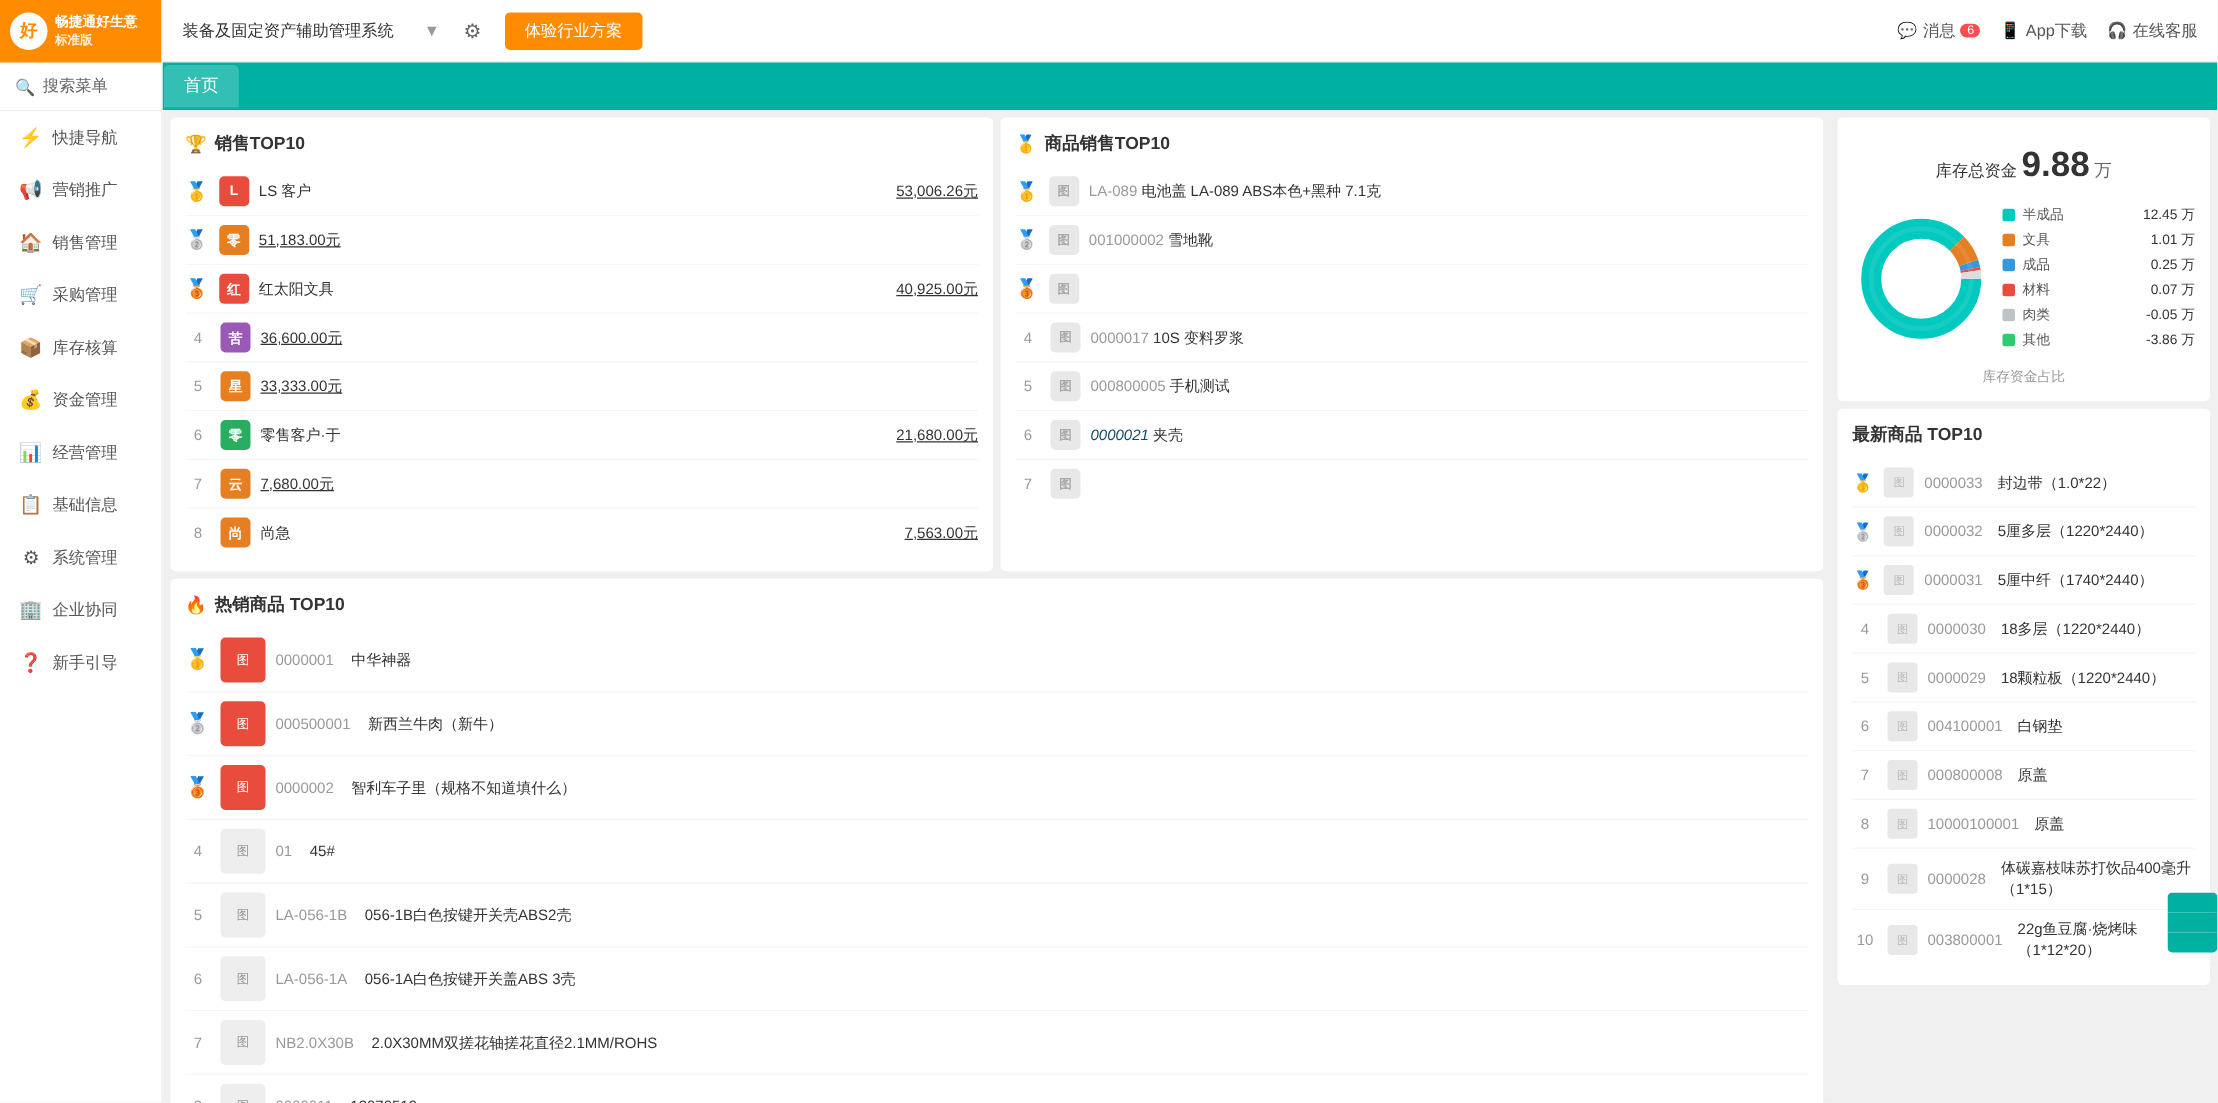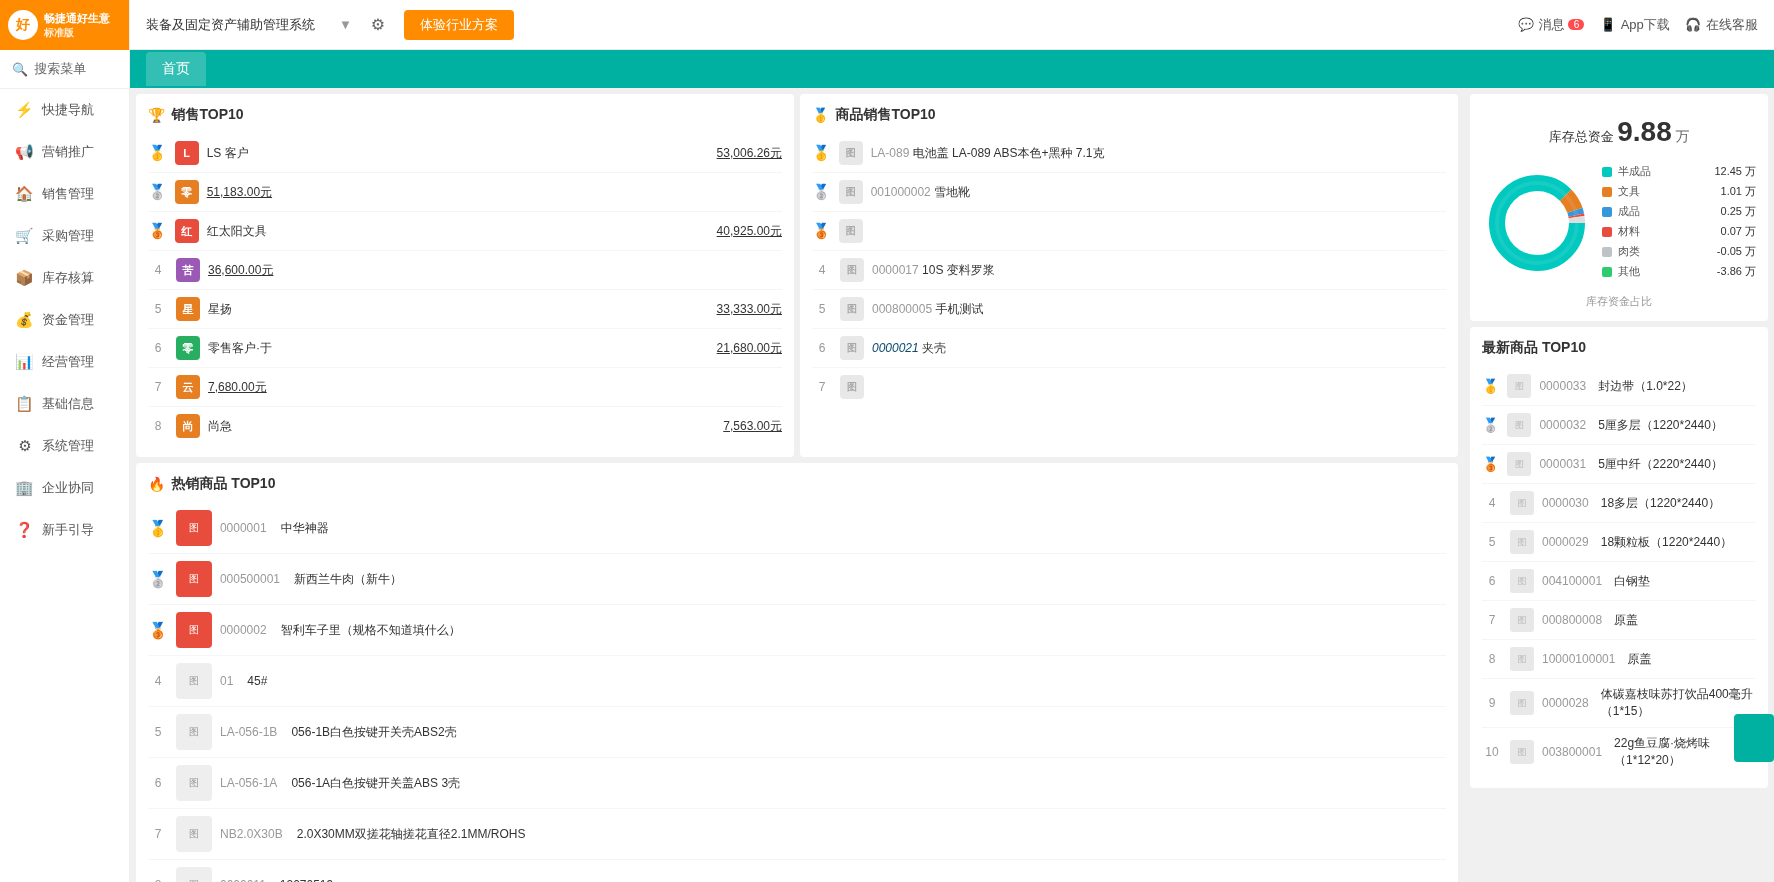--- a/index.html
+++ b/index.html
@@ -118,21 +118,21 @@
       border-radius: 10px;
       font-size: 10px;
       padding: 0 5px;
       min-width: 16px;
       text-align: center;
     }
 
     
     .tab-bar {
       background: #00b0a0;
-      padding: 0 16px;
+      padding: 0 1px;
       display: flex;
       align-items: center;
       height: 38px;
       flex-shrink: 0;
     }
     .tab-item {
       padding: 8px 16px;
       cursor: pointer;
       color: #fff;
       font-size: 14px;
@@ -492,21 +492,20 @@
     <span class="rank-value">40,925.00元</span>
   </li>
               <li class="rank-item">
     <span class="rank-num">4</span>
     <div class="rank-avatar" style="background:#9b59b6">苦</div>
     <span class="rank-value">36,600.00元</span>
   </li>
               <li class="rank-item">
     <span class="rank-num">5</span>
     <div class="rank-avatar" style="background:#e67e22">星</div>
-    <span class="rank-name">星扬</span>
     <span class="rank-value">33,333.00元</span>
   </li>
               <li class="rank-item">
     <span class="rank-num">6</span>
     <div class="rank-avatar" style="background:#27ae60">零</div>
     <span class="rank-name">零售客户·于</span>
     <span class="rank-value">21,680.00元</span>
   </li>
               <li class="rank-item">
     <span class="rank-num">7</span>
@@ -696,21 +695,21 @@
             <div class="new-item">
     <span style="font-size:14px;">🥈</span>
     <div class="new-img-placeholder">图</div>
     <span class="new-code">0000032</span>
     <span class="new-name">5厘多层（1220*2440）</span>
   </div>
             <div class="new-item">
     <span style="font-size:14px;">🥉</span>
     <div class="new-img-placeholder">图</div>
     <span class="new-code">0000031</span>
-    <span class="new-name">5厘中纤（2220*2440）</span>
+    <span class="new-name">5厘中纤（1740*2440）</span>
   </div>
             <div class="new-item">
     <span class="new-num">4</span>
     <div class="new-img-placeholder">图</div>
     <span class="new-code">0000030</span>
     <span class="new-name">18多层（1220*2440）</span>
   </div>
             <div class="new-item">
     <span class="new-num">5</span>
     <div class="new-img-placeholder">图</div>

